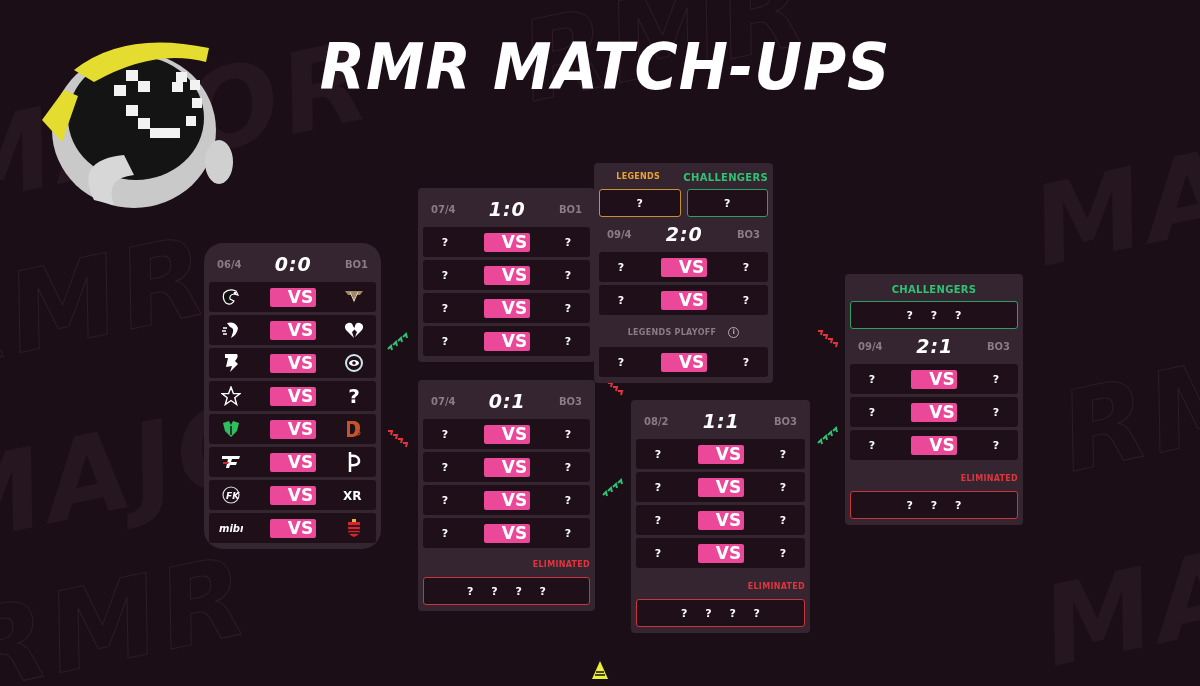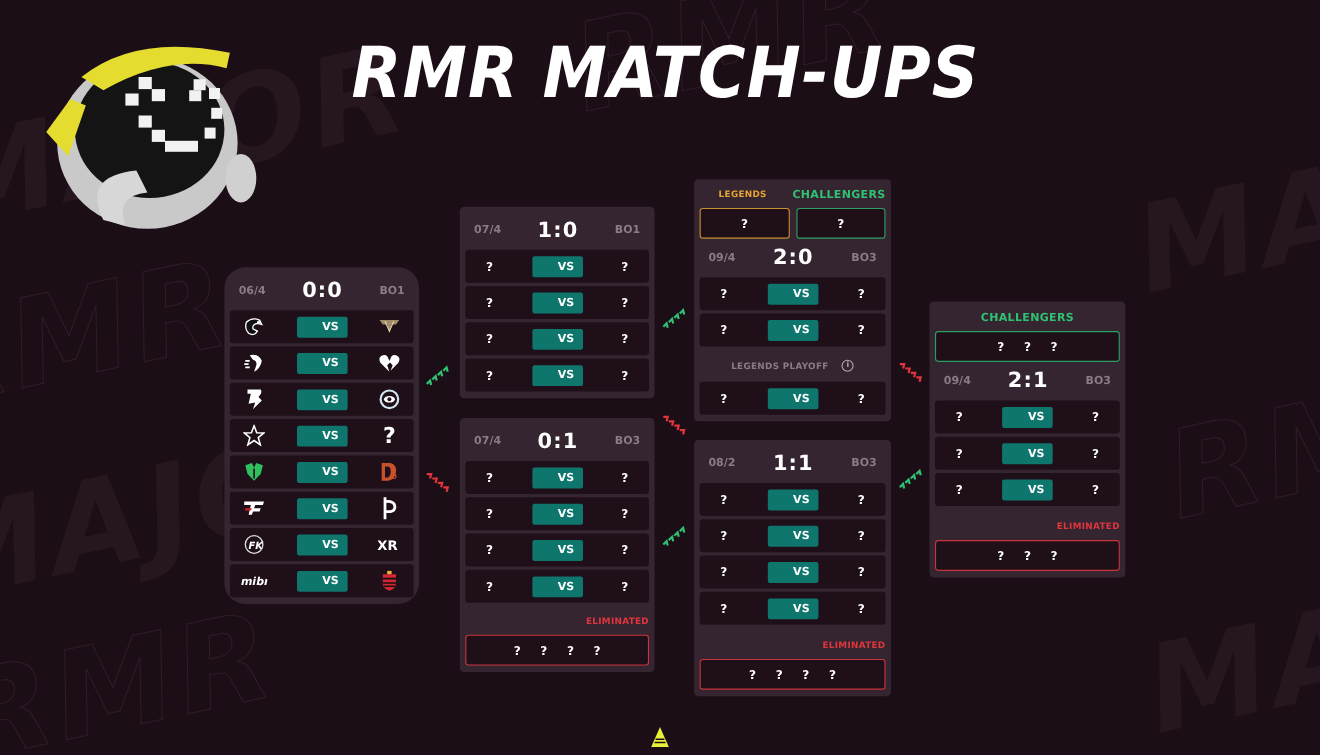--- a/index.html
+++ b/index.html
@@ -62,40 +62,40 @@
     padding: 6px 5px 6px 5px;
   }
   .panel-head {
     display: flex; align-items: center; justify-content: space-between;
     height: 30px; padding: 0 8px;
   }
   .date, .format {
     font-size: 10px; font-weight: 700; color: #8b7b85;
   }
   .score {
-    font-size: 19px; font-weight: 900; color: #fff;
+    font-size: 19px; font-weight: 900; font-style: italic; color: #fff;
     letter-spacing: 1px;
   }
   .match {
     height: 30px; margin-top: 3px;
     background: #1f0f19;
     border-radius: 3px;
     display: flex; align-items: center; justify-content: space-between;
     padding: 0 10px;
     cursor: pointer;
   }
   .team {
     width: 24px; text-align: center;
     font-size: 11px; font-weight: 900; color: #fff;
     display: flex; align-items: center; justify-content: center;
   }
   .vs {
-    width: 46px; height: 19px; background: #0f766e;
+    width: 46px; height: 19px; background: #ec4899;
     border-radius: 2px;
-    font-size: 10px; font-weight: 900; color: #fff;
+    font-size: 17px; font-weight: 900; color: #fff;
     display: flex; align-items: center; justify-content: center; padding-left: 16px;
   }
   .label-red { color: #e0353d; font-size: 8px; font-weight: 900; text-align: right; letter-spacing: 0.3px; }
   .label-green { color: #2fc273; font-size: 10px; font-weight: 900; text-align: center; letter-spacing: 0.3px; }
   .label-gold { color: #e6a532; font-size: 8px; font-weight: 900; text-align: center; letter-spacing: 0.3px; }
   .label-grey { color: #8b7b85; font-size: 8px; font-weight: 900; text-align: center; letter-spacing: 0.3px; }
   .slot {
     height: 28px; background: #1f0f19; border-radius: 3px;
     display: flex; align-items: center; justify-content: center;
     font-size: 11px; font-weight: 900; color: #fff; letter-spacing: 7px;
@@ -381,21 +381,21 @@
 </svg>
 <svg class="arrows" style="left:601px; top:478px;" viewBox="0 0 28 20">
   <g fill="none" stroke="#2fc273" stroke-width="2">
     <path d="M2 17 L5 14 L6 18"></path>
       <path d="M7 13 L10 10 L11 14"></path>
       <path d="M12 9 L15 6 L16 10"></path>
       <path d="M17 5 L20 2 L21 6"></path>
   </g>
 </svg>
 
-<div class="panel" style="left:631px; top:163px; width:179px;">
+<div class="panel" style="left:594px; top:163px; width:179px;">
   <div style="display:flex; gap:6px; margin-top:3px;">
     <div class="label-gold" style="flex:1;">LEGENDS</div>
     <div class="label-green" style="flex:1;">CHALLENGERS</div>
   </div>
   <div style="display:flex; gap:6px; margin-top:6px;">
     <div class="slot gold" style="flex:1;">?</div>
     <div class="slot green" style="flex:1;">?</div>
   </div>
   <div class="panel-head" style="margin-top:2px;">
     <span class="date">09/4</span>

